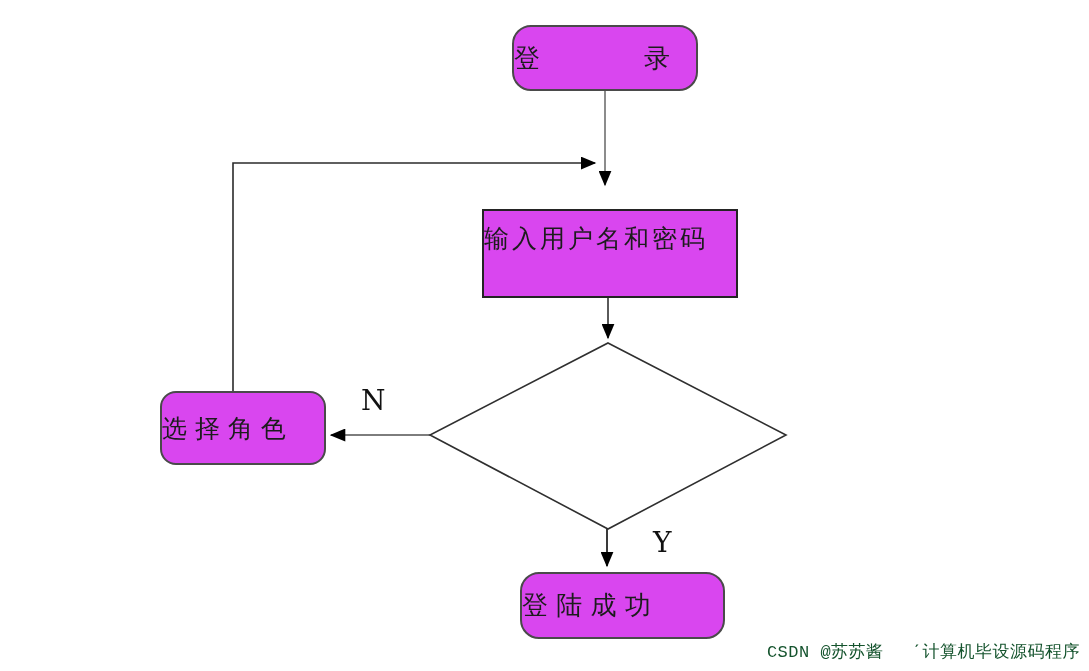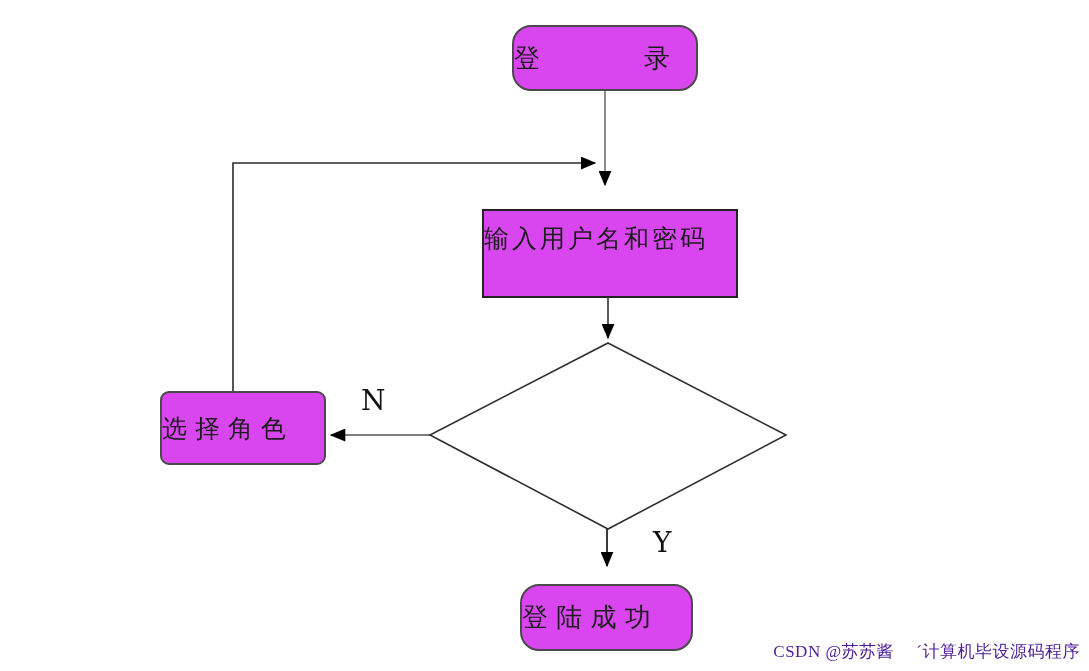--- a/index.html
+++ b/index.html
@@ -56,43 +56,42 @@
     width: 336px;
     text-align: center;
     font-size: 25px;
     line-height: 47px;
     letter-spacing: 4px;
     white-space: pre;
   }
   #node-select {
     left: 160px; top: 391px;
     width: 166px; height: 74px;
-    border-radius: 9px;
+    border-radius: 16px;
   }
   #node-success {
     left: 520px; top: 572px;
-    width: 173px; height: 67px;
+    width: 205px; height: 67px;
     border-radius: 19px;
     font-size: 26px;
-    margin-top: 12px;
   }
   .edge-label {
     position: absolute;
     font-size: 28px;
     color: #111111;
   }
   #label-n { left: 361px; top: 384px; }
   #label-y { left: 653px; top: 526px; }
   #watermark {
     position: absolute;
     right: 9px;
     top: 640px;
-    font-family: Liberation Serif, serif;
+    font-family: Liberation Mono, monospace;
     font-size: 17px;
-    color: #4c1d95;
+    color: #14532d;
     letter-spacing: 0.5px;
     white-space: pre;
   }
 </style>
 </head>
 <body>
 
 <div id="canvas">
 
   <svg id="edges-svg" viewBox="0 0 1089 671" xmlns="http://www.w3.org/2000/svg">

